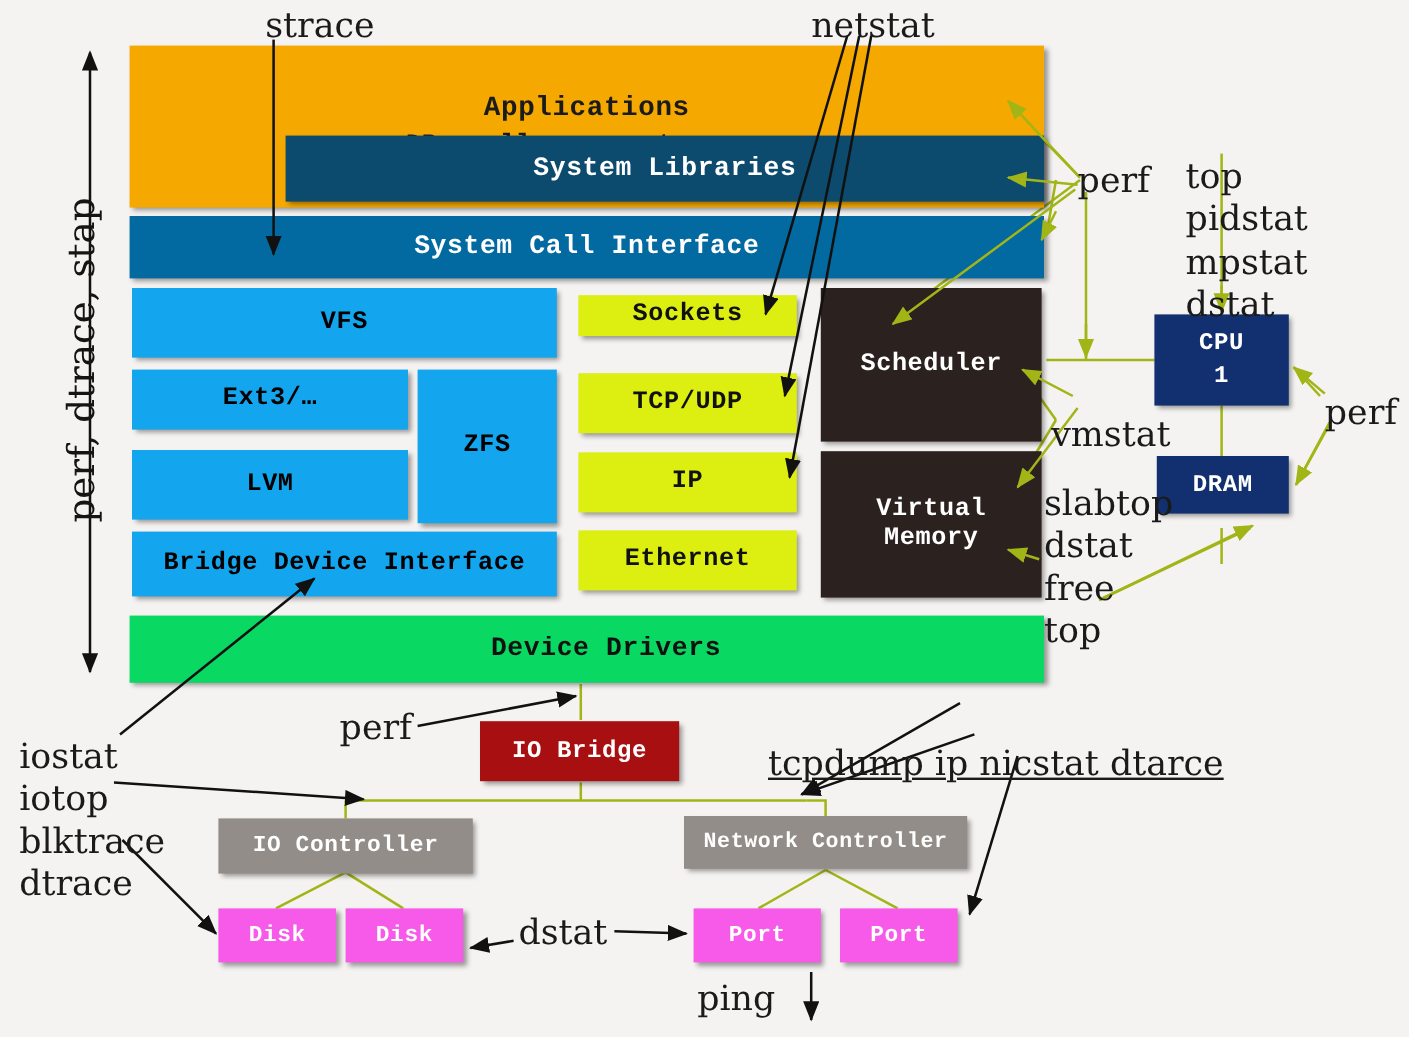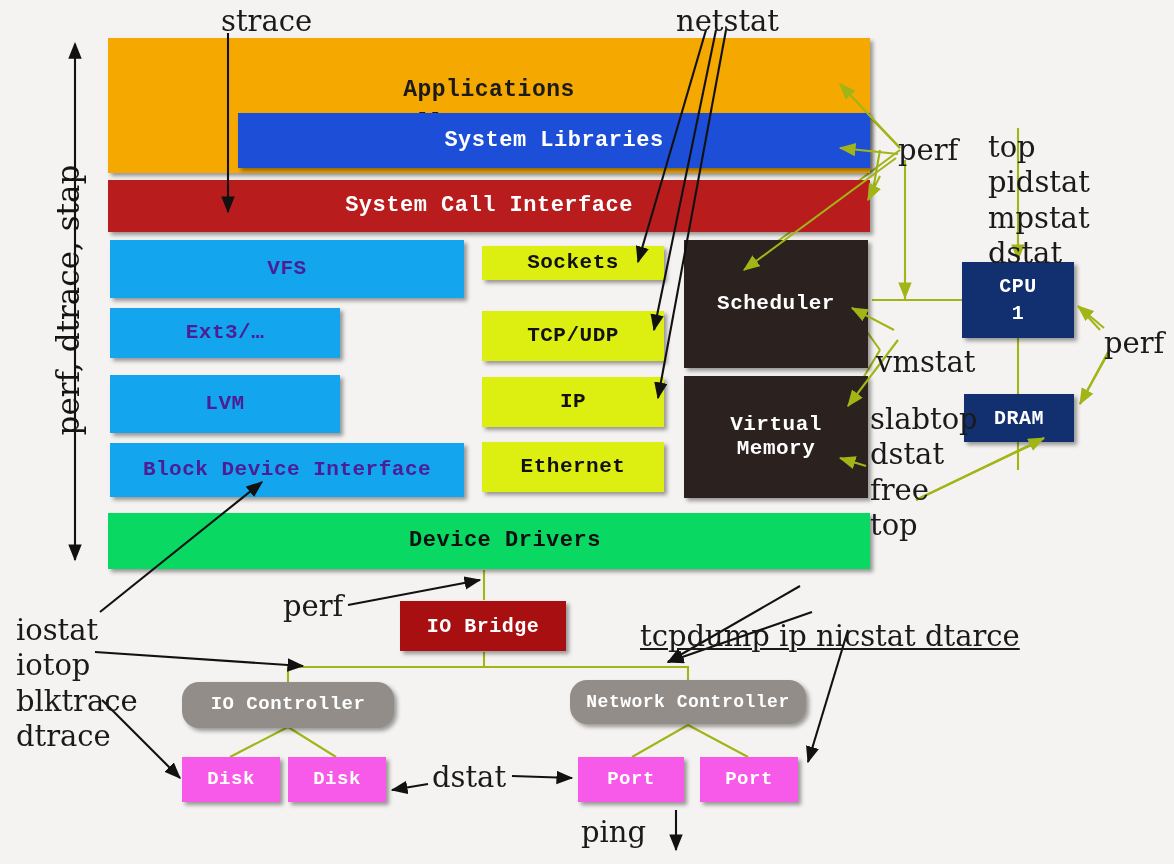--- a/index.html
+++ b/index.html
@@ -21,29 +21,29 @@
     font-weight:bold;
     letter-spacing:.5px;
     line-height:1.15;
     box-shadow:3px 3px 4px rgba(0,0,0,.38);
     z-index:5;
   }
   .node.two-line{flex-direction:column;}
 
   
   .c-app     {background:#f5a800;color:#1b1b1b;}
-  .c-lib     {background:#1d4ed8;color:#ffffff;}
-  .c-syscall {background:#b91c1c;color:#ffffff;}
-  .c-fs      {background:#13a5ee;color:#4c1d95;}
+  .c-lib     {background:#0c4a6e;color:#ffffff;}
+  .c-syscall {background:#0369a1;color:#ffffff;}
+  .c-fs      {background:#13a5ee;color:#000000;}
   .c-net     {background:#ddee11;color:#111111;}
   .c-kern    {background:#2b211e;color:#ffffff;}
   .c-drv     {background:#09d963;color:#111111;}
   .c-hw      {background:#123070;color:#ffffff;}
   .c-bridge  {background:#a80f10;color:#ffffff;}
-  .c-ctrl    {background:#938d89;color:#ffffff;border-radius:17px;}
+  .c-ctrl    {background:#938d89;color:#ffffff;}
   .c-leaf    {background:#f75ae8;color:#ffffff;}
 
   
   .tool{
     position:absolute;
     font-family:"DejaVu Serif","Liberation Serif",serif;
     font-size:29px;
     color:#1a1a1a;
     white-space:pre;
     line-height:1.22;
@@ -129,25 +129,28 @@
   <div class="node c-syscall" style="left:108px;top:180px;width:762px;height:52px;font-size:22px;">
     <span>System Call Interface</span>
   </div>
 
   <div class="node c-fs" style="left:110px;top:240px;width:354px;height:58px;font-size:21px;">
     <span>VFS</span>
   </div>
   <div class="node c-fs" style="left:110px;top:308px;width:230px;height:50px;font-size:21px;">
     <span>Ext3/…</span>
   </div>
+  <div class="node c-fs" style="left:348px;top:308px;width:116px;height:128px;font-size:21px;">
+    <span>ZFS</span>
+  </div>
   <div class="node c-fs" style="left:110px;top:375px;width:230px;height:58px;font-size:21px;">
     <span>LVM</span>
   </div>
   <div class="node c-fs" style="left:110px;top:443px;width:354px;height:54px;font-size:21px;">
-    <span>Block Device Interface</span>
+    <span>Bridge Device Interface</span>
   </div>
 
   <div class="node c-net" style="left:482px;top:246px;width:182px;height:34px;font-size:21px;">
     <span>Sockets</span>
   </div>
   <div class="node c-net" style="left:482px;top:311px;width:182px;height:50px;font-size:21px;">
     <span>TCP/UDP</span>
   </div>
   <div class="node c-net" style="left:482px;top:377px;width:182px;height:50px;font-size:21px;">
     <span>IP</span>
@@ -166,21 +169,21 @@
 
   <div class="node c-drv" style="left:108px;top:513px;width:762px;height:56px;font-size:22px;padding-left:32px;">
     <span>Device Drivers</span>
   </div>
 
   <div class="node c-hw two-line" style="left:962px;top:262px;width:112px;height:76px;font-size:20px;">
     <span>CPU</span>
     <span style="margin-top:4px;">1</span>
   </div>
 
-  <div class="node c-hw" style="left:964px;top:394px;width:110px;height:48px;font-size:20px;">
+  <div class="node c-hw" style="left:964px;top:380px;width:110px;height:48px;font-size:20px;">
     <span>DRAM</span>
   </div>
 
   <div class="node c-bridge" style="left:400px;top:601px;width:166px;height:50px;font-size:20px;">
     <span>IO Bridge</span>
   </div>
 
   <div class="node c-ctrl" style="left:182px;top:682px;width:212px;height:46px;font-size:19px;">
     <span>IO Controller</span>
   </div>

